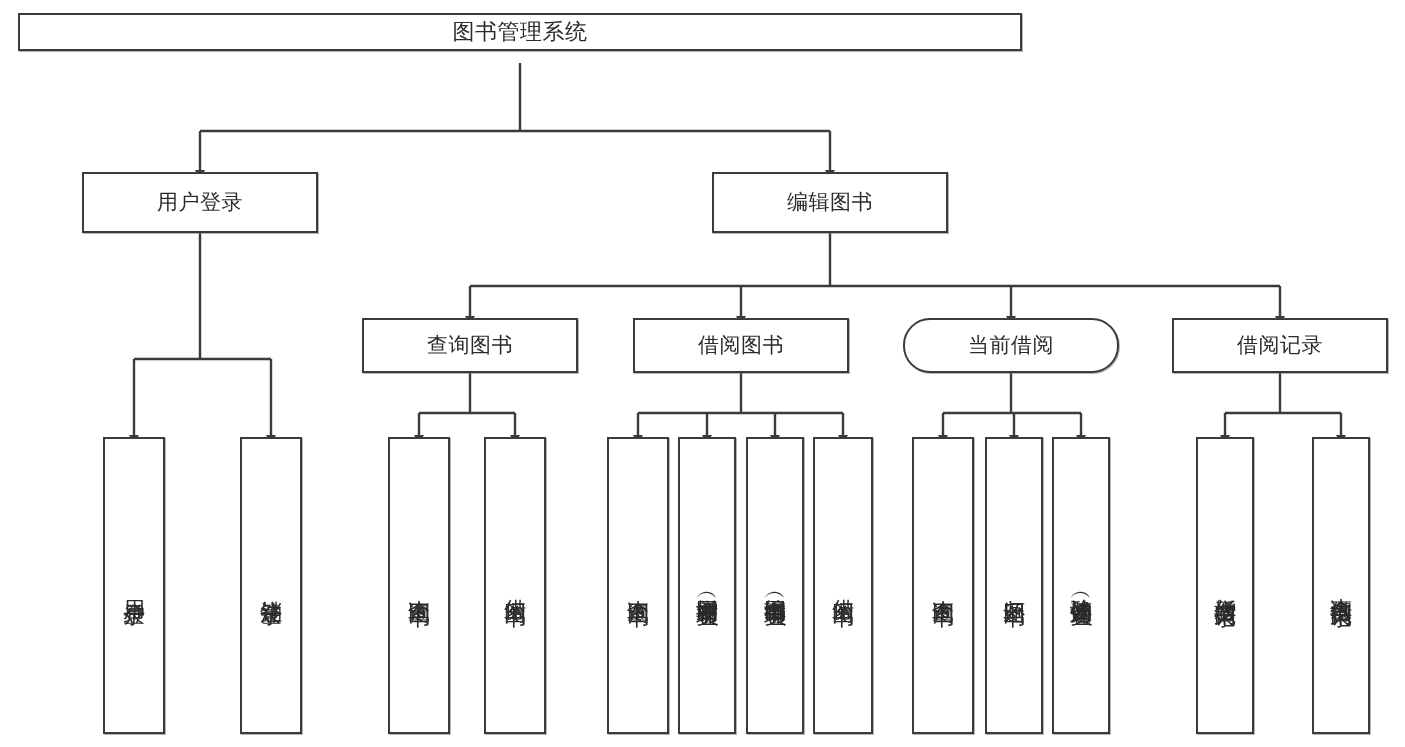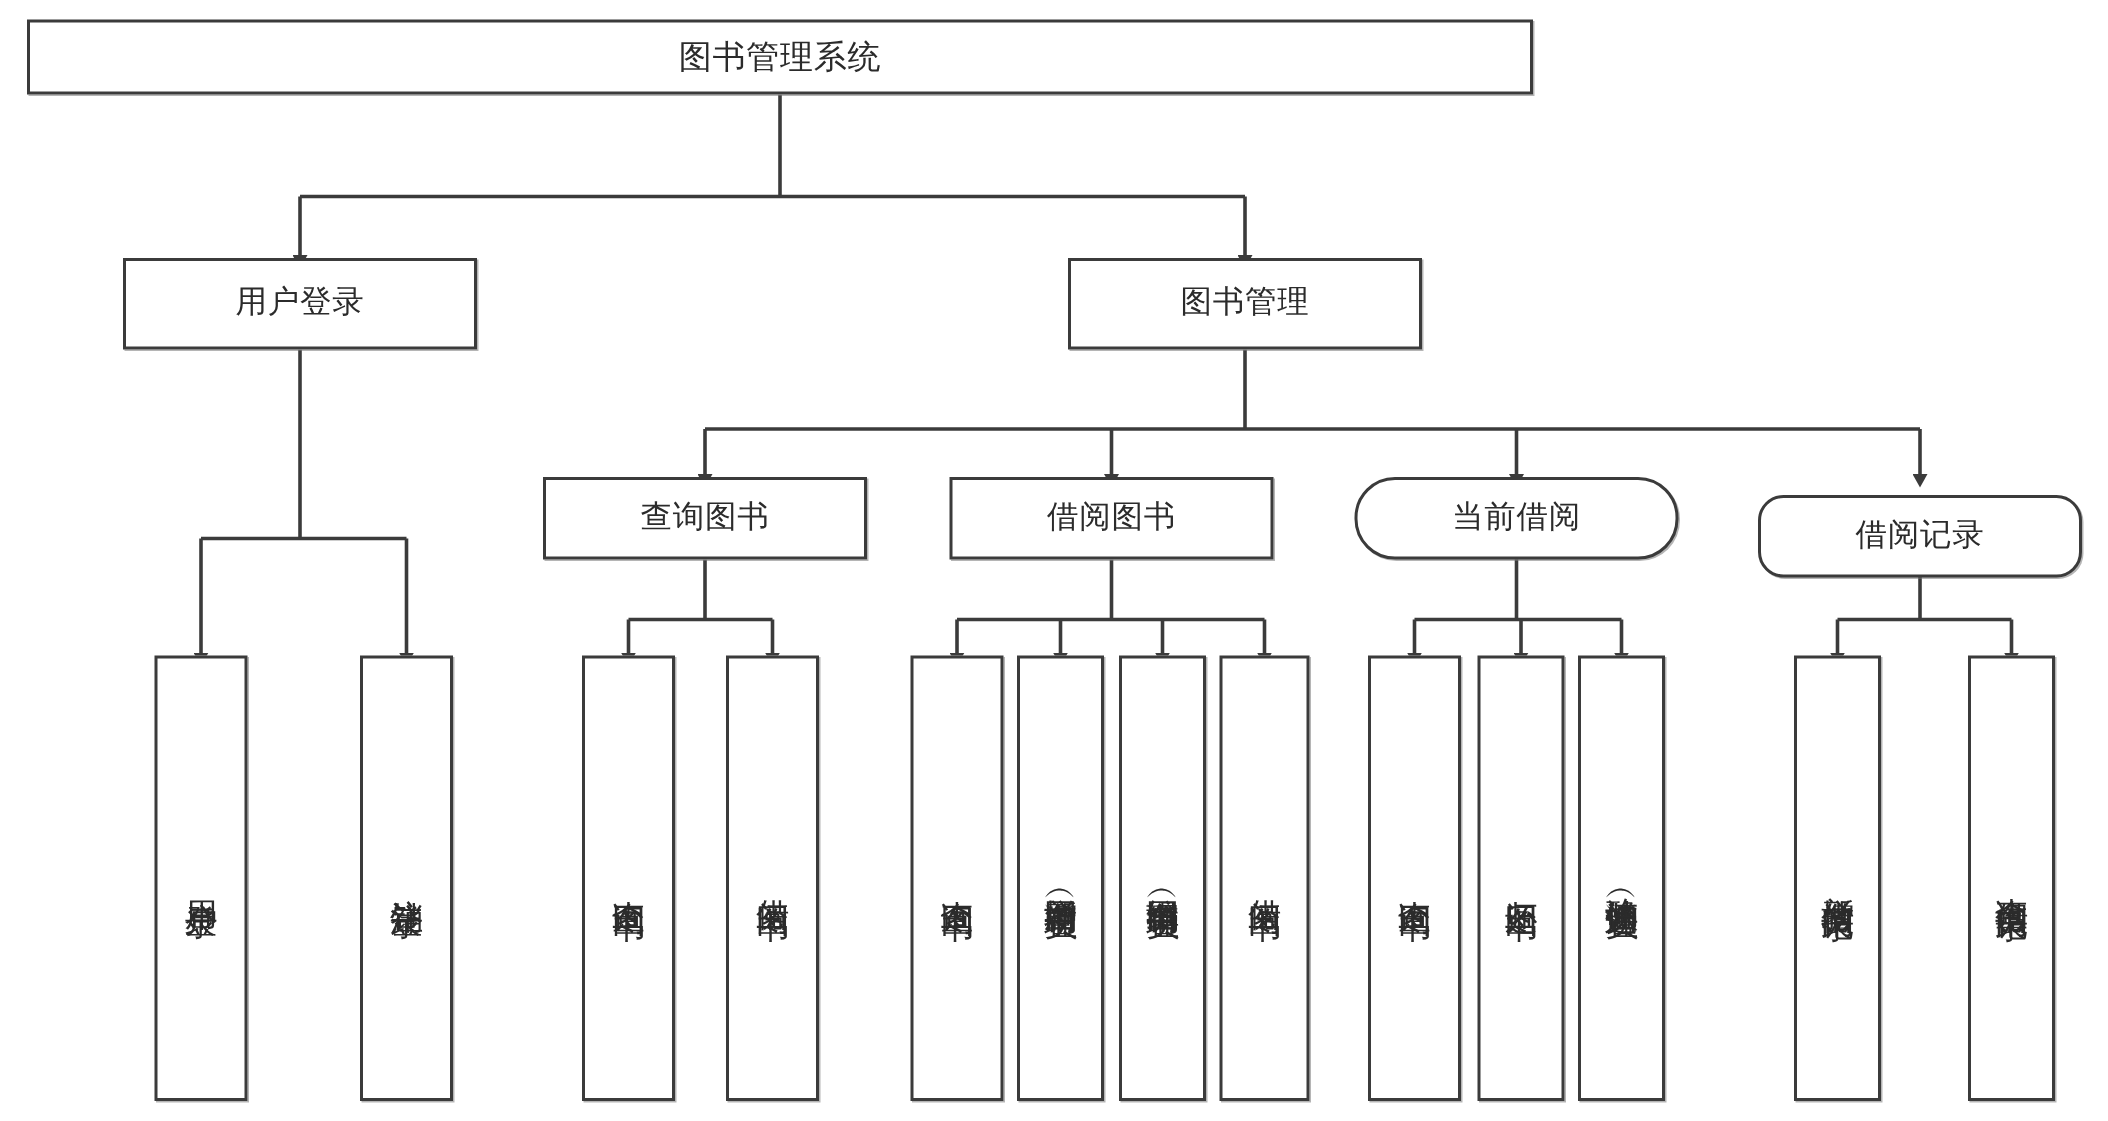--- a/index.html
+++ b/index.html
@@ -122,39 +122,39 @@
         <path d="M1014,413 L1014,436" marker-end="url(#arrow)"></path>
         <path d="M1081,413 L1081,436" marker-end="url(#arrow)"></path>
         <path d="M1280,373 L1280,413"></path>
         <path d="M1225,413 L1341,413"></path>
         <path d="M1225,413 L1225,436" marker-end="url(#arrow)"></path>
         <path d="M1341,413 L1341,436" marker-end="url(#arrow)"></path>
       </g>
   </svg>
 
   <div id="node-layer">
-      <div class="node h root" id="node-root" style="left: 18px; top: 13px; width: 1004px; height: 50px;">
+      <div class="node h root" id="node-root" style="left: 18px; top: 13px; width: 1004px; height: 38px;">
         <span class="label">图书管理系统</span>
       </div>
       <div class="node h" id="node-user-login" style="left: 82px; top: 172px; width: 236px; height: 61px;">
         <span class="label">用户登录</span>
       </div>
       <div class="node h" id="node-book-management" style="left: 712px; top: 172px; width: 236px; height: 61px;">
-        <span class="label">图书管理</span>
+        <span class="label">编辑图书</span>
       </div>
       <div class="node h" id="node-new-book-recommend" style="left: 362px; top: 318px; width: 216px; height: 55px;">
         <span class="label">查询图书</span>
       </div>
       <div class="node h" id="node-book-borrow" style="left: 633px; top: 318px; width: 216px; height: 55px;">
         <span class="label">借阅图书</span>
       </div>
       <div class="node h" id="node-current-borrow" style="left: 903px; top: 318px; width: 216px; height: 55px; border-radius: 27px;">
         <span class="label">当前借阅</span>
       </div>
-      <div class="node h" id="node-borrow-record" style="left: 1172px; top: 330px; width: 216px; height: 55px; border-radius: 17px;">
+      <div class="node h" id="node-borrow-record" style="left: 1172px; top: 318px; width: 216px; height: 55px;">
         <span class="label">借阅记录</span>
       </div>
       <div class="node v" id="node-leaf-user-login" style="left: 103px; top: 437px; width: 62px; height: 297px;">
         <span class="label">用户登录</span>
       </div>
       <div class="node v" id="node-leaf-user-logout" style="left: 240px; top: 437px; width: 62px; height: 297px;">
         <span class="label">注销登录</span>
       </div>
       <div class="node v" id="node-leaf-query-book-1" style="left: 388px; top: 437px; width: 62px; height: 297px;">
         <span class="label">查询图书</span>

